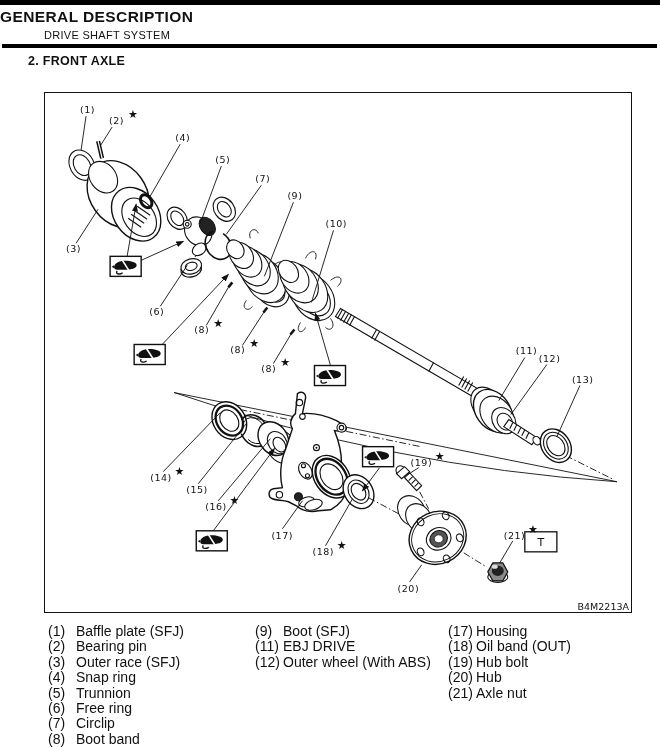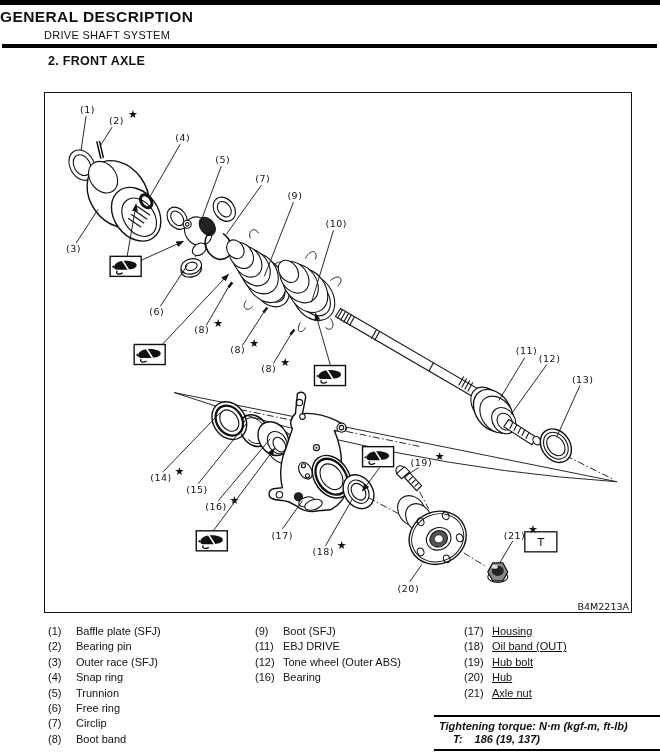--- a/index.html
+++ b/index.html
@@ -3,40 +3,40 @@
 <meta charset="utf-8">
 <style>
   html,body{margin:0;padding:0;background:#e8e8e8;}
   #page{position:relative;width:660px;height:754px;background:#fff;overflow:hidden;
         font-family:"Liberation Sans",sans-serif;color:#111;}
   .topbar{position:absolute;left:0;top:0;width:660px;height:5px;background:#000;}
   .hdr-title{position:absolute;left:0;top:8px;width:660px;text-align:left;
              font-size:15.5px;font-weight:bold;letter-spacing:.4px;}
   .hdr-sub{position:absolute;left:44px;top:29px;font-size:11px;letter-spacing:.3px;}
   .hdr-rule{position:absolute;left:2px;top:44px;width:655px;height:3.5px;background:#000;}
-  .section-title{position:absolute;left:48px;top:54px;font-size:12.5px;font-weight:bold;letter-spacing:.3px;}
+  .section-title{position:absolute;left:28px;top:54px;font-size:12.5px;font-weight:bold;letter-spacing:.3px;}
   .frame{position:absolute;left:44px;top:92px;width:586px;height:519px;border:1.6px solid #111;background:#fff;}
   .frame svg{display:block;}
 
   
   .s1{stroke:#111;stroke-width:1.1;fill:none;}
   .sw{stroke:#111;stroke-width:1.1;fill:#fff;}
   .sw14{stroke:#111;stroke-width:1.4;fill:#fff;}
   .s2{stroke:#111;stroke-width:2.3;fill:none;}
   .th{stroke:#111;stroke-width:.9;fill:none;}
   .ld{stroke:#111;stroke-width:.9;fill:none;}
   .dd{stroke:#111;stroke-width:.9;fill:none;stroke-dasharray:7 2.5 1.5 2.5;}
   .callout{font-family:"DejaVu Sans",sans-serif;font-size:9.5px;fill:#111;letter-spacing:.5px;}
   .star{font-family:"DejaVu Sans",sans-serif;font-size:11px;fill:#111;}
   .figcode{font-family:"DejaVu Sans",sans-serif;font-size:9.5px;fill:#111;}
   .tsym{font-family:"DejaVu Sans",sans-serif;font-size:11px;fill:#111;}
 
   
-  .plist{position:absolute;top:624px;font-size:11px;}
-  .pcol1{left:48px;} .pcol2{left:255px;} .pcol3{left:464px;text-decoration:underline;}
+  .plist{position:absolute;top:624px;font-size:14px;}
+  .pcol1{left:48px;} .pcol2{left:255px;} .pcol3{left:448px;}
   .prow{height:15.4px;line-height:15.4px;white-space:nowrap;}
   .pnum{display:inline-block;width:28px;}
   .torque{position:absolute;left:434px;top:715px;width:222px;
           border-top:2.5px solid #000;border-bottom:2.5px solid #000;
           padding:3px 0 4px 5px;font-style:italic;font-weight:bold;font-size:11px;}
   .torque .tline2{padding-left:14px;margin-top:1px;}
   .torque .tval{margin-left:12px;}
 </style>
 </head>
 <body>
@@ -367,30 +367,23 @@
       <div class="prow"><span class="pnum">(3)</span><span>Outer race (SFJ)</span></div>
       <div class="prow"><span class="pnum">(4)</span><span>Snap ring</span></div>
       <div class="prow"><span class="pnum">(5)</span><span>Trunnion</span></div>
       <div class="prow"><span class="pnum">(6)</span><span>Free ring</span></div>
       <div class="prow"><span class="pnum">(7)</span><span>Circlip</span></div>
       <div class="prow"><span class="pnum">(8)</span><span>Boot band</span></div>
     </div>
   <div class="plist pcol2" id="pcol1">
       <div class="prow"><span class="pnum">(9)</span><span>Boot (SFJ)</span></div>
       <div class="prow"><span class="pnum">(11)</span><span>EBJ DRIVE</span></div>
-      <div class="prow"><span class="pnum">(12)</span><span>Tone wheel (Outer ABS)</span></div>
-      <div class="prow"><span class="pnum">(16)</span><span>Bearing</span></div>
+      <div class="prow"><span class="pnum">(12)</span><span>Outer wheel (With ABS)</span></div>
     </div>
   <div class="plist pcol3" id="pcol2">
       <div class="prow"><span class="pnum">(17)</span><span>Housing</span></div>
       <div class="prow"><span class="pnum">(18)</span><span>Oil band (OUT)</span></div>
       <div class="prow"><span class="pnum">(19)</span><span>Hub bolt</span></div>
       <div class="prow"><span class="pnum">(20)</span><span>Hub</span></div>
       <div class="prow"><span class="pnum">(21)</span><span>Axle nut</span></div>
     </div>
 
-  <div class="torque">
-    <div>Tightening torque: N·m (kgf-m, ft-lb)</div>
-    <div class="tline2">
-      <span>T:</span><span class="tval">186 (19, 137)</span>
-    </div>
-  </div>
 </div>
 
 </body></html>

